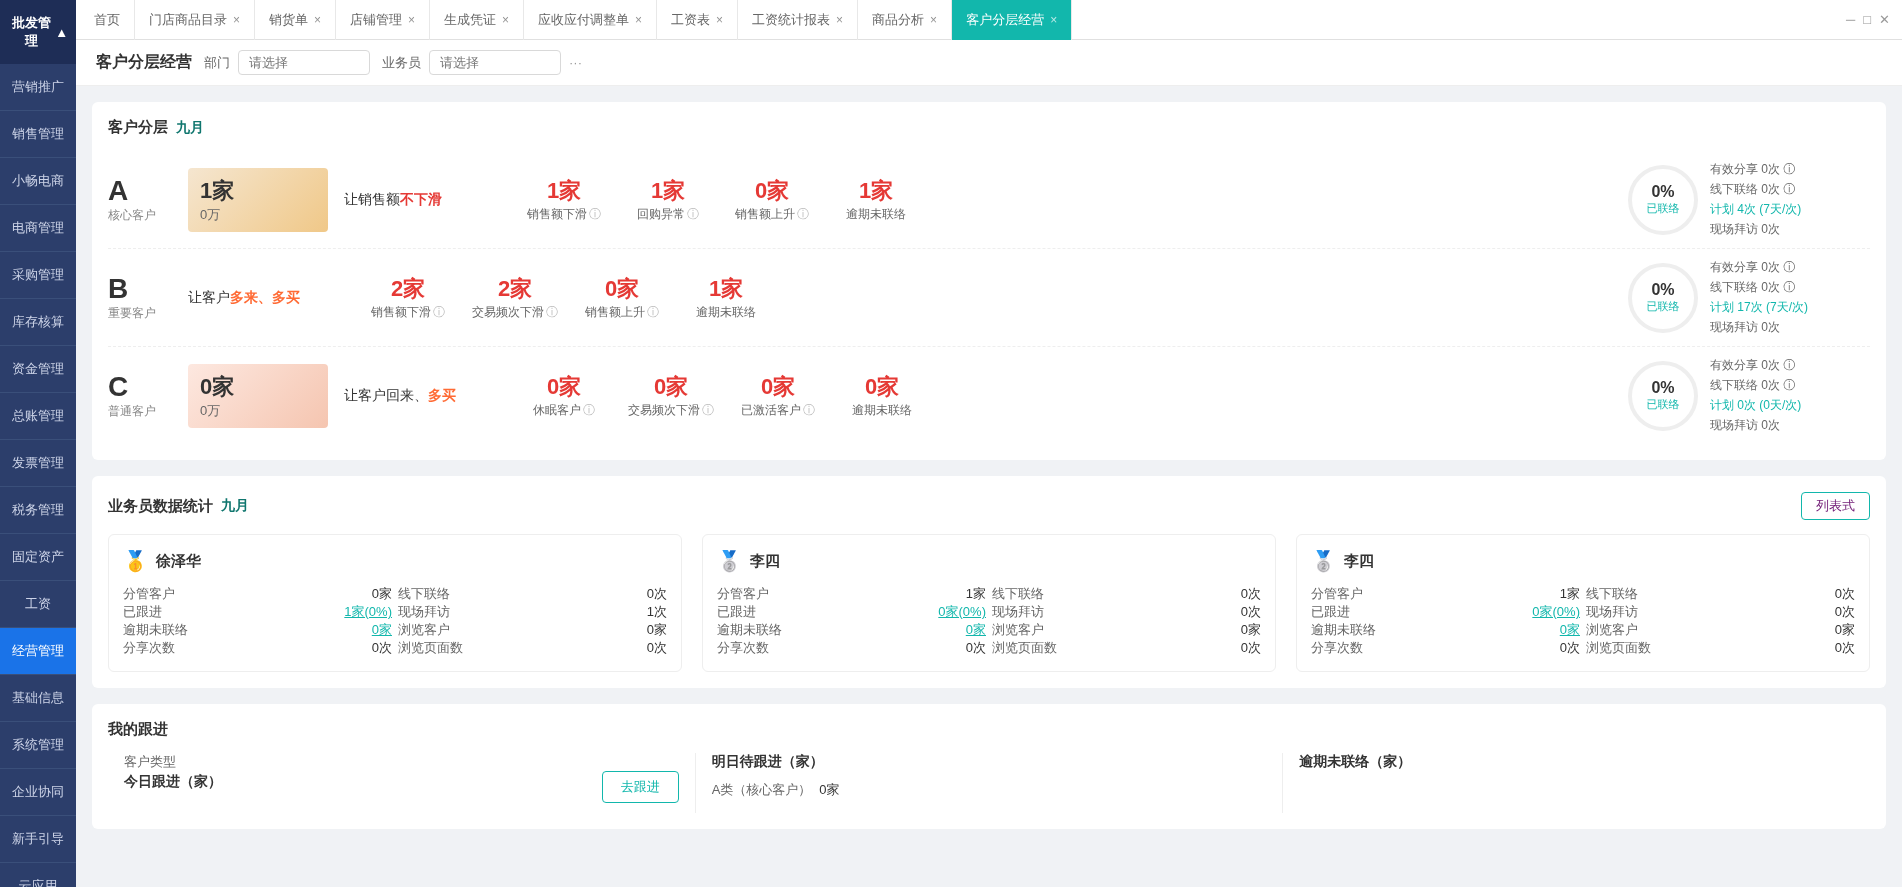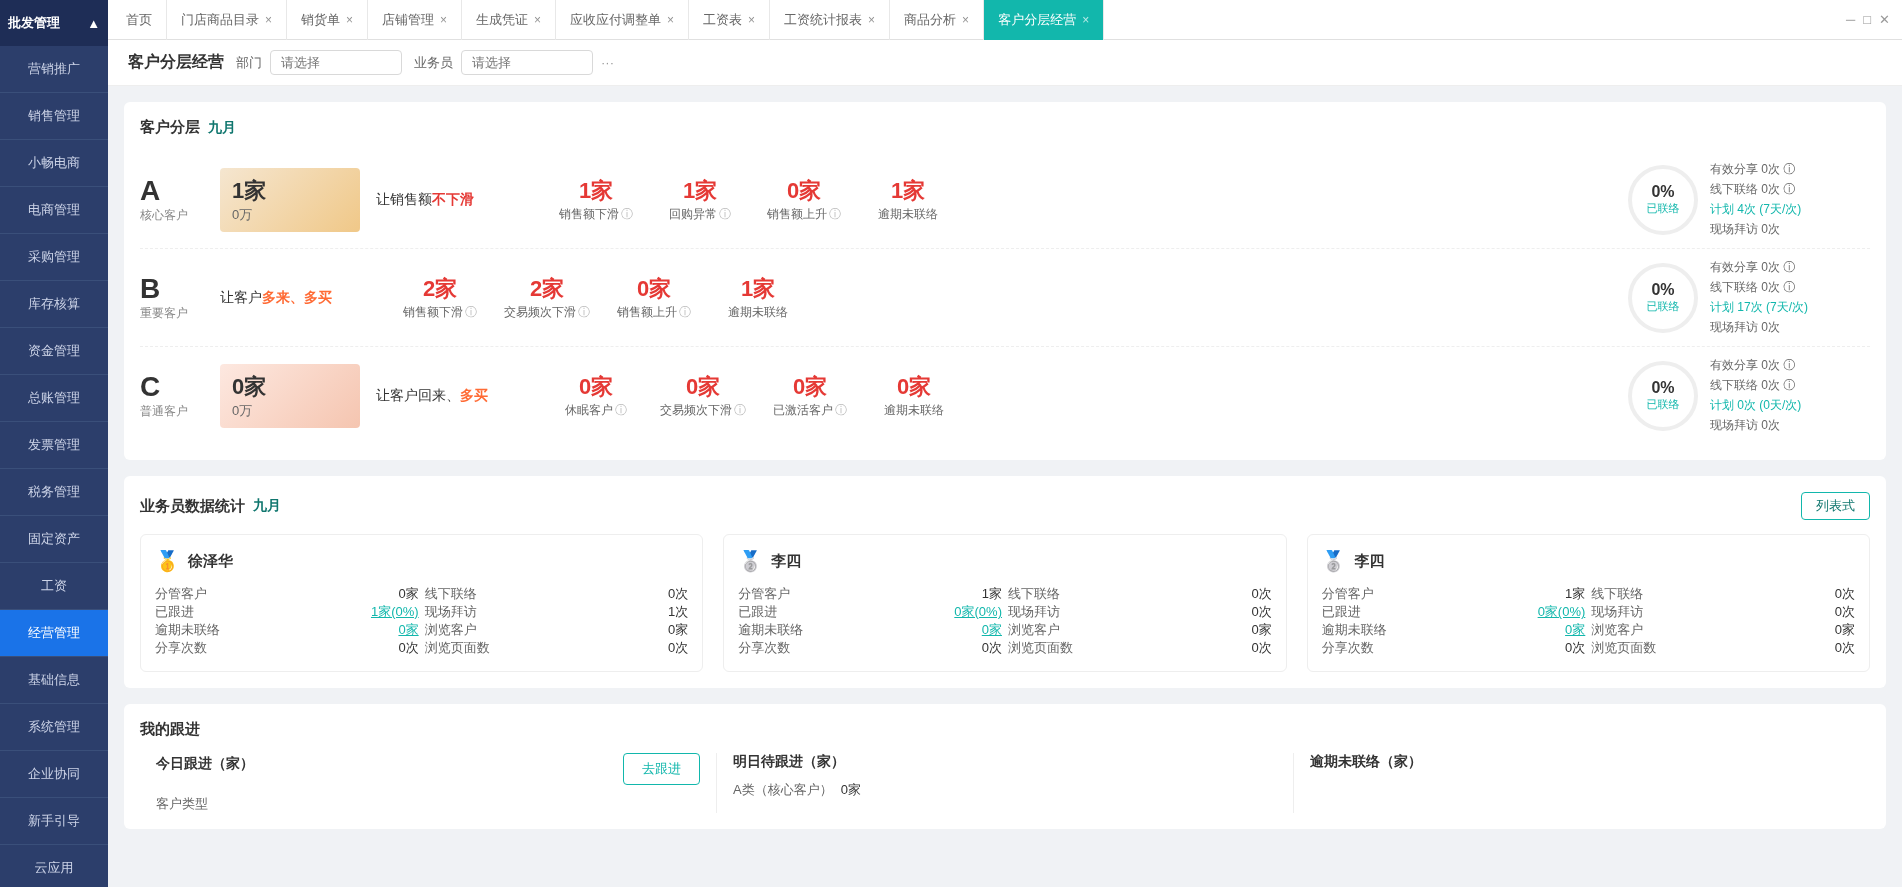--- a/index.html
+++ b/index.html
@@ -1,19 +1,19 @@
 <!DOCTYPE html>
 <html><head>
   <meta charset="utf-8">
   <style>
     * { box-sizing: border-box; margin: 0; padding: 0; }
     body { font-family: 'Microsoft YaHei', Arial, sans-serif; font-size: 13px; background: #f5f5f5; display: flex; height: 887px; overflow: hidden; }
 
     
-    .sidebar { width: 108px; background: #2c3e6b; color: #cdd4e8; display: flex; flex-direction: column; height: 100%; flex-shrink: 0; }
+    .sidebar { width: 76px; background: #2c3e6b; color: #cdd4e8; display: flex; flex-direction: column; height: 100%; flex-shrink: 0; }
     .sidebar-header { background: #1e2d56; padding: 14px 8px; text-align: center; font-size: 14px; color: #fff; display: flex; align-items: center; justify-content: space-between; cursor: pointer; }
     .sidebar-header span { font-size: 13px; font-weight: bold; }
     .sidebar-item { padding: 14px 8px; text-align: center; font-size: 13px; color: #cdd4e8; cursor: pointer; border-bottom: 1px solid #3a4f7a; }
     .sidebar-item.active { background: #1a73e8; color: #fff; }
 
     
     .main { flex: 1; display: flex; flex-direction: column; overflow: hidden; }
 
     
     .tab-bar { background: #fff; display: flex; align-items: center; border-bottom: 1px solid #e0e0e0; height: 40px; flex-shrink: 0; padding: 0 4px; }
@@ -80,21 +80,21 @@
     
     .follow-section { background: #fff; border-radius: 6px; padding: 16px; }
     .follow-title { font-size: 15px; font-weight: bold; color: #333; margin-bottom: 14px; }
     .follow-columns { display: flex; gap: 0; }
     .follow-col { flex: 1; padding: 0 16px; border-right: 1px solid #eee; }
     .follow-col:last-child { border-right: none; }
     .follow-col-title { font-size: 14px; color: #333; margin-bottom: 10px; font-weight: bold; }
     .follow-btn { border: 1px solid #12b7ac; color: #12b7ac; background: #fff; border-radius: 4px; padding: 6px 18px; cursor: pointer; font-size: 13px; }
 
     .section-header-row { display: flex; align-items: center; justify-content: space-between; margin-bottom: 14px; }
-    .list-btn { border: 1px solid #12b7ac; color: #0f766e; background: #fff; border-radius: 4px; padding: 4px 14px; cursor: pointer; font-size: 13px; }
+    .list-btn { border: 1px solid #12b7ac; color: #701a75; background: #fff; border-radius: 4px; padding: 4px 14px; cursor: pointer; font-size: 13px; }
 
     .medal-icon { font-size: 20px; }
   </style>
 </head>
 <body>
 
 <div class="sidebar">
   <div class="sidebar-header">
     <span>批发管理</span>
     <span>▲</span>
@@ -422,26 +422,26 @@
               </div>
             </div>
           </div>
         </div>
     </div>
 
     <div class="follow-section">
       <div class="follow-title">我的跟进</div>
       <div class="follow-columns">
         <div class="follow-col">
+          <div style="font-size:13px;color:#666;">
+            <span>客户类型</span>
+          </div>
           <div style="display:flex;align-items:center;justify-content:space-between;margin-bottom:10px;">
             <span class="follow-col-title">今日跟进（家）</span>
             <button class="follow-btn">去跟进</button>
-          </div>
-          <div style="font-size:13px;color:#666;">
-            <span>客户类型</span>
           </div>
         </div>
         <div class="follow-col">
           <div class="follow-col-title">明日待跟进（家）</div>
           <div style="font-size:13px;color:#666;">
             <div>A类（核心客户）<span style="color:#333;margin-left:8px;">0家</span></div>
           </div>
         </div>
         <div class="follow-col">
           <div class="follow-col-title">逾期未联络（家）</div>

